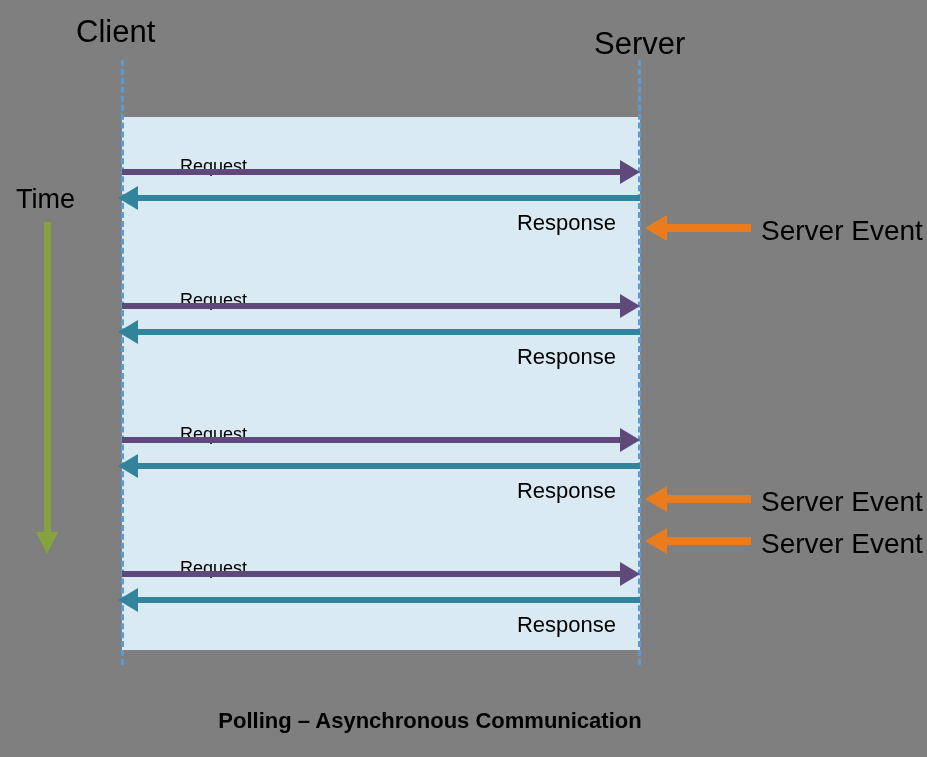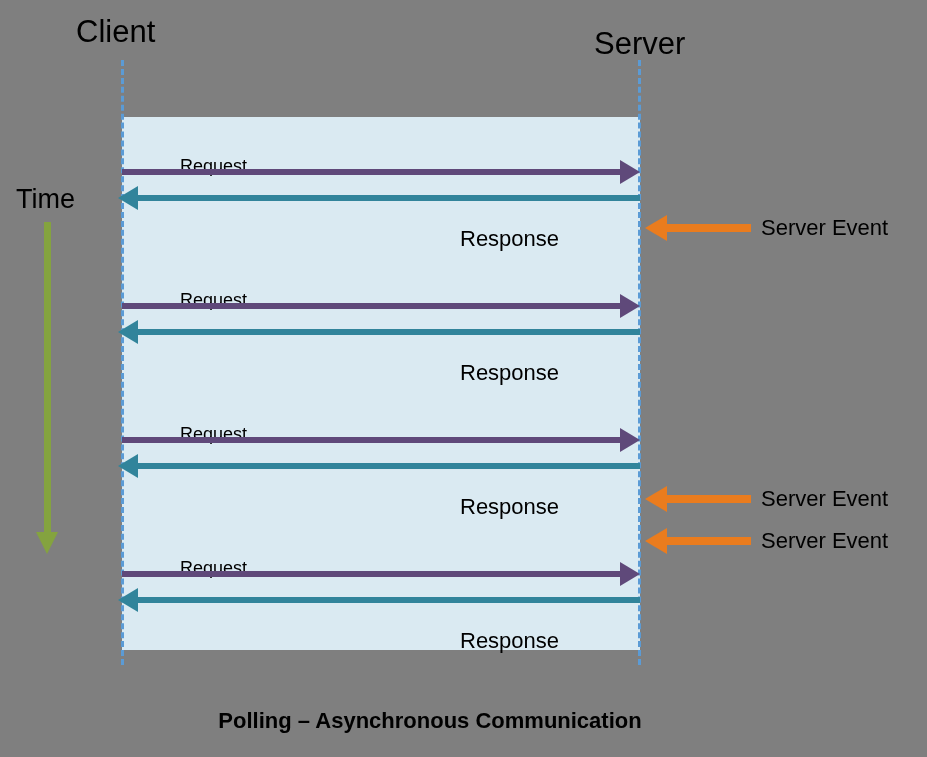--- a/index.html
+++ b/index.html
@@ -43,21 +43,21 @@
     position: absolute; left: 0; bottom: 0; width: 0; height: 0;
     border-left: 11px solid transparent; border-right: 11px solid transparent;
     border-top: 22px solid var(--time-arrow, #84a33f);
   }
 
   
   .msg-group { position: absolute; left: 0; width: 927px; height: 0; }
   .g1 { top: 140px; } .g2 { top: 274px; } .g3 { top: 408px; } .g4 { top: 542px; }
 
   .req-label  { position: absolute; left: 180px; top: 0; font-size: 18px; margin-top: 16px; }
-  .resp-label { position: absolute; left: 460px; top: 70px; width: 156px; font-size: 22px; margin-top: 16px; }
+  .resp-label { position: absolute; left: 460px; top: 70px; width: 156px; text-align: right; font-size: 22px; }
 
   .req-arrow  { position: absolute; left: 122px; top: 20px; width: 518px; height: 24px; }
   .req-arrow .shaft {
     position: absolute; left: 0; right: 16px; top: 9px; height: 6px;
     background: var(--request-arrow, #5f497a);
   }
   .req-arrow .head {
     position: absolute; right: 0; top: 0; width: 0; height: 0;
     border-top: 12px solid transparent; border-bottom: 12px solid transparent;
     border-left: 20px solid var(--request-arrow, #5f497a);
@@ -80,21 +80,21 @@
   .event-arrow { position: absolute; left: 645px; top: 0; width: 106px; height: 26px; }
   .event-arrow .shaft {
     position: absolute; left: 18px; right: 0; top: 9px; height: 8px;
     background: var(--event-arrow, #ea7c1e);
   }
   .event-arrow .head {
     position: absolute; left: 0; top: 0; width: 0; height: 0;
     border-top: 13px solid transparent; border-bottom: 13px solid transparent;
     border-right: 22px solid var(--event-arrow, #ea7c1e);
   }
-  .event-label { position: absolute; left: 761px; top: 0; font-size: 22px; }
+  .event-label { position: absolute; left: 761px; top: 0; font-size: 28px; }
 
   
   .caption {
     position: absolute; left: 0; top: 708px; width: 860px;
     text-align: center; font-size: 22px; font-weight: bold;
   }
 </style>
 </head>
 <body>
 

